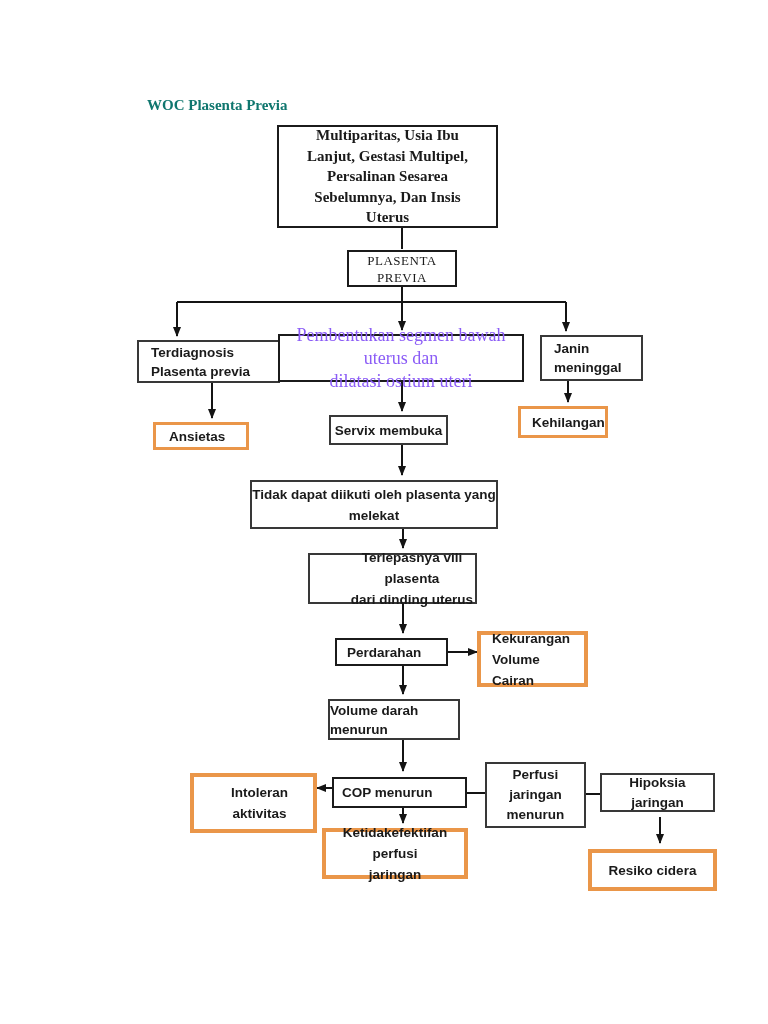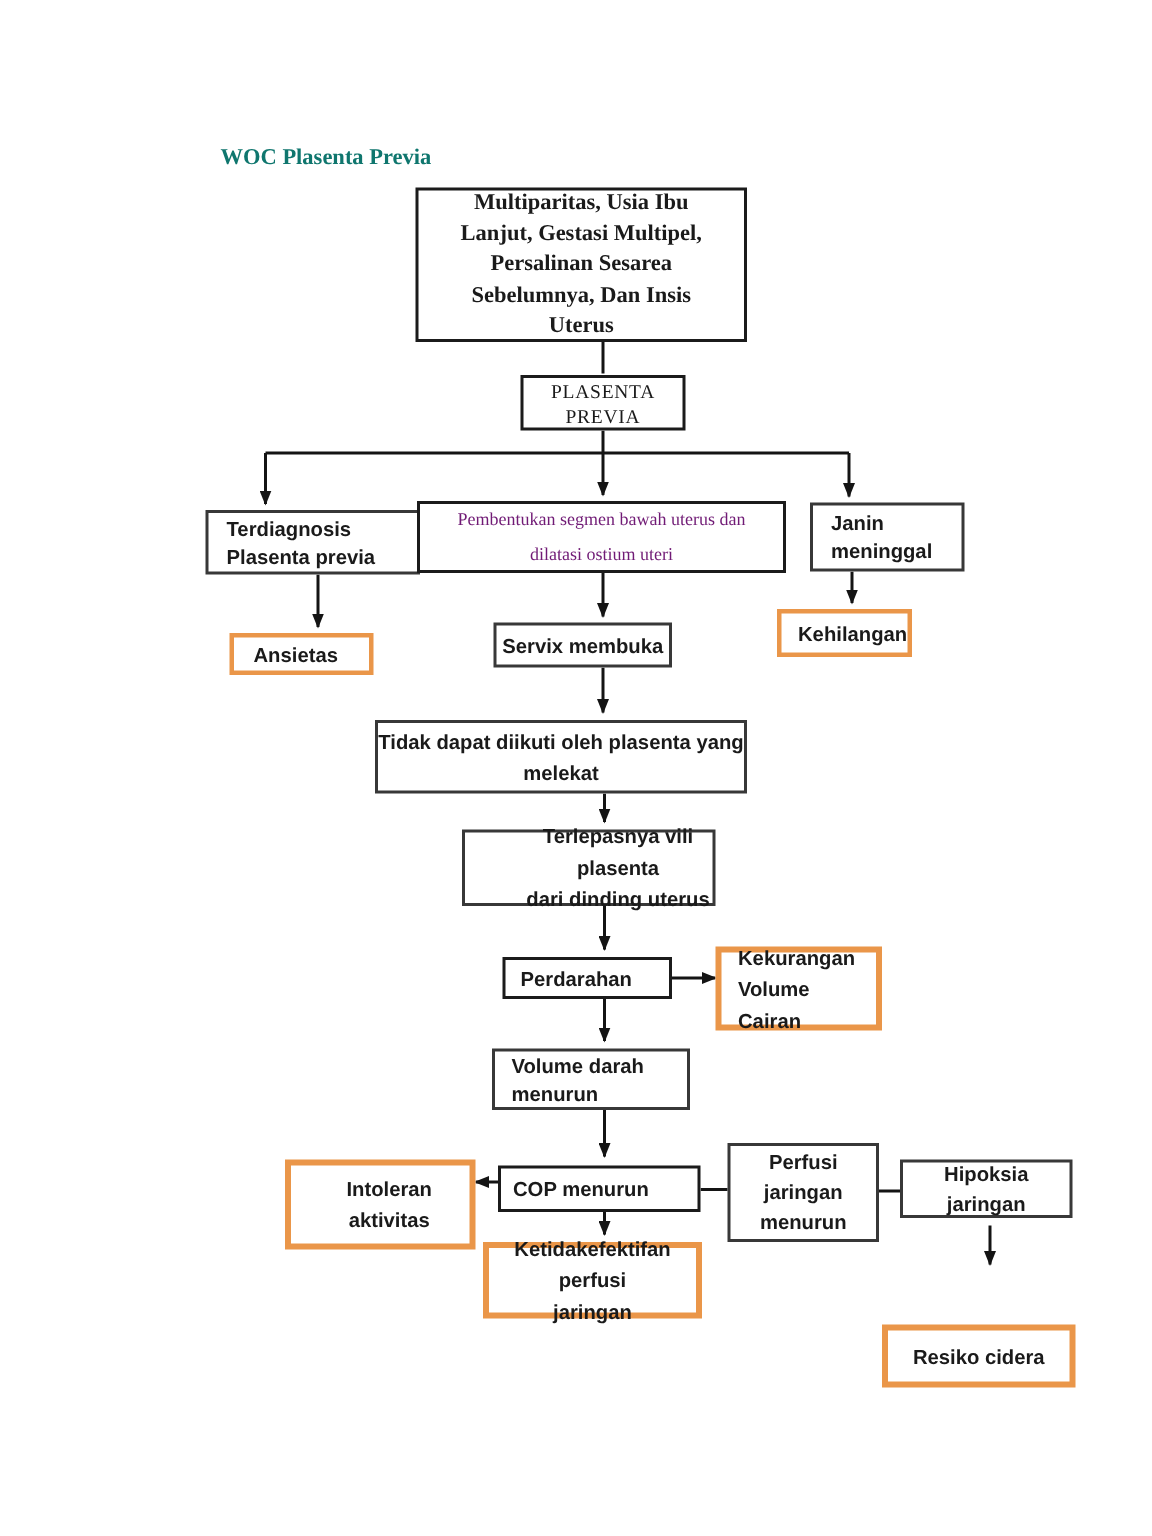--- a/index.html
+++ b/index.html
@@ -26,36 +26,36 @@
   .gray{border:2px solid #383838;}
   .hl{border:3px solid var(--accent,#ea9649);}
   .hl4{border:4px solid var(--accent,#ea9649);}
 
   [data-name="node-risk-factors"]{left:277px;top:125px;width:221px;height:103px;
     font-size:15px;font-weight:700;line-height:20.5px;}
   [data-name="node-plasenta-previa"]{left:347px;top:250px;width:110px;height:37px;
     font-size:13px;line-height:17px;letter-spacing:.5px;}
   [data-name="node-terdiagnosis"]{left:137px;top:340px;width:143px;height:43px;padding-left:12px;}
   [data-name="node-pembentukan"]{left:278px;top:334px;width:246px;height:48px;
-    font-size:12px;line-height:23px;color:#701a75;}
+    font-size:18px;line-height:23px;color:#8b5cf6;}
   [data-name="node-janin-meninggal"]{left:540px;top:335px;width:103px;height:46px;padding-left:12px;}
   [data-name="node-ansietas"]{left:153px;top:422px;width:96px;height:28px;padding-left:13px;}
   [data-name="node-servix-membuka"]{left:329px;top:415px;width:119px;height:30px;}
   [data-name="node-kehilangan"]{left:518px;top:406px;width:90px;height:32px;padding-left:11px;}
   [data-name="node-tidak-dapat"]{left:250px;top:480px;width:248px;height:49px;line-height:21px;}
   [data-name="node-terlepasnya"]{left:308px;top:553px;width:169px;height:51px;line-height:21px;padding-left:39px;}
   [data-name="node-perdarahan"]{left:335px;top:638px;width:113px;height:28px;padding-left:10px;}
   [data-name="node-kekurangan"]{left:477px;top:631px;width:111px;height:56px;padding-left:11px;line-height:21px;}
-  [data-name="node-volume-darah"]{left:328px;top:699px;width:132px;height:41px;padding-left:11px;}
+  [data-name="node-volume-darah"]{left:328px;top:699px;width:132px;height:41px;}
   [data-name="node-intoleran"]{left:190px;top:773px;width:127px;height:60px;line-height:21px;padding-left:12px;}
   [data-name="node-cop-menurun"]{left:332px;top:777px;width:135px;height:31px;padding-left:8px;}
   [data-name="node-perfusi"]{left:485px;top:762px;width:101px;height:66px;line-height:20px;}
   [data-name="node-hipoksia"]{left:600px;top:773px;width:115px;height:39px;line-height:20px;}
   [data-name="node-ketidakefektifan"]{left:322px;top:828px;width:146px;height:51px;line-height:21px;}
-  [data-name="node-resiko-cidera"]{left:588px;top:883px;width:129px;height:42px;text-align:right;}
+  [data-name="node-resiko-cidera"]{left:588px;top:849px;width:129px;height:42px;text-align:right;}
 
   #connectors{position:absolute;left:0;top:0;width:768px;height:1024px;pointer-events:none;}
   #connectors line{stroke:#141414;stroke-width:2;}
 </style>
 </head>
 <body>
 
 <div id="page" data-name="document-page">
 
   <h1 id="diagram-title" data-name="page-title">WOC Plasenta Previa</h1>

